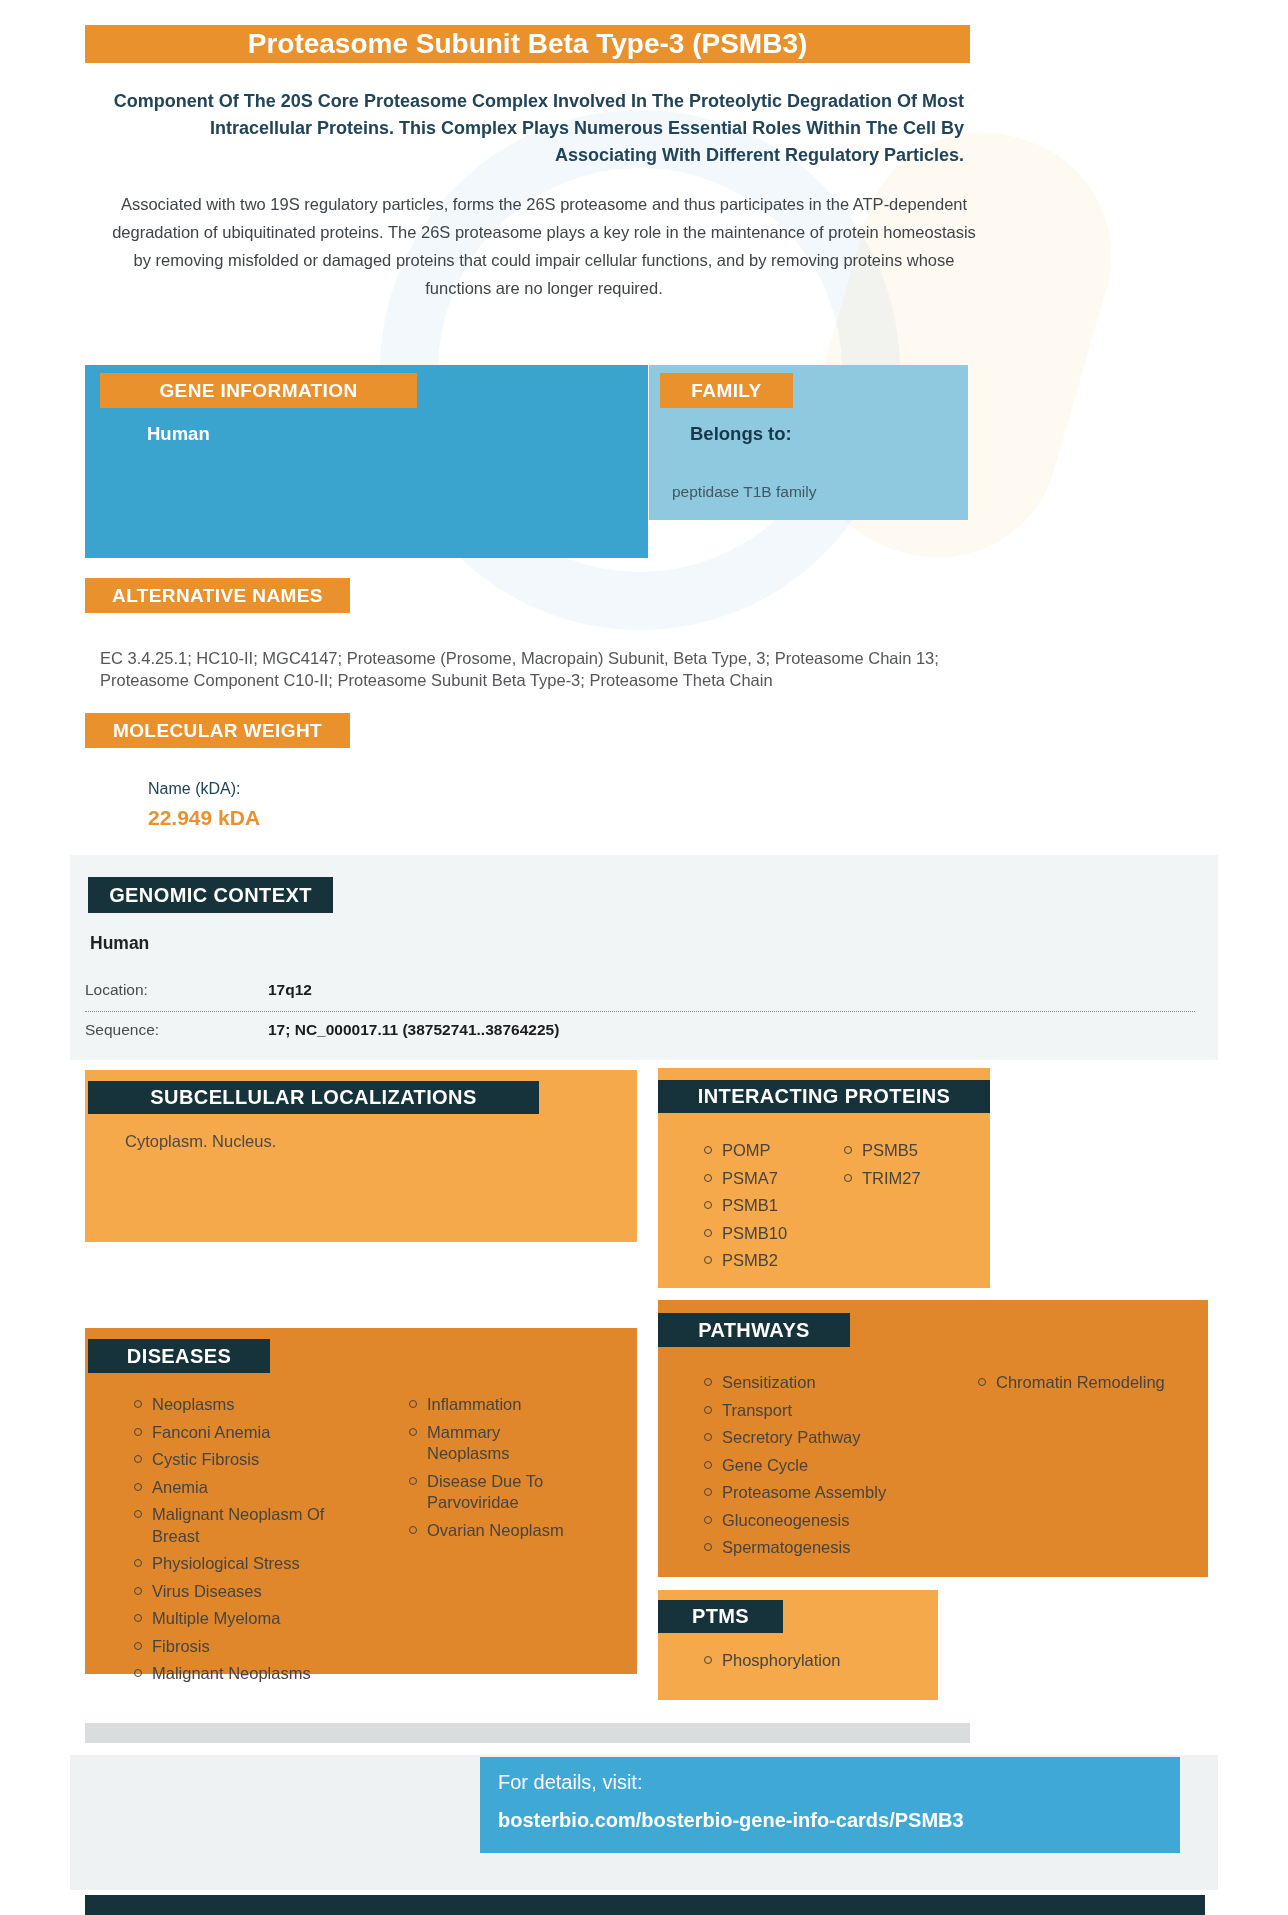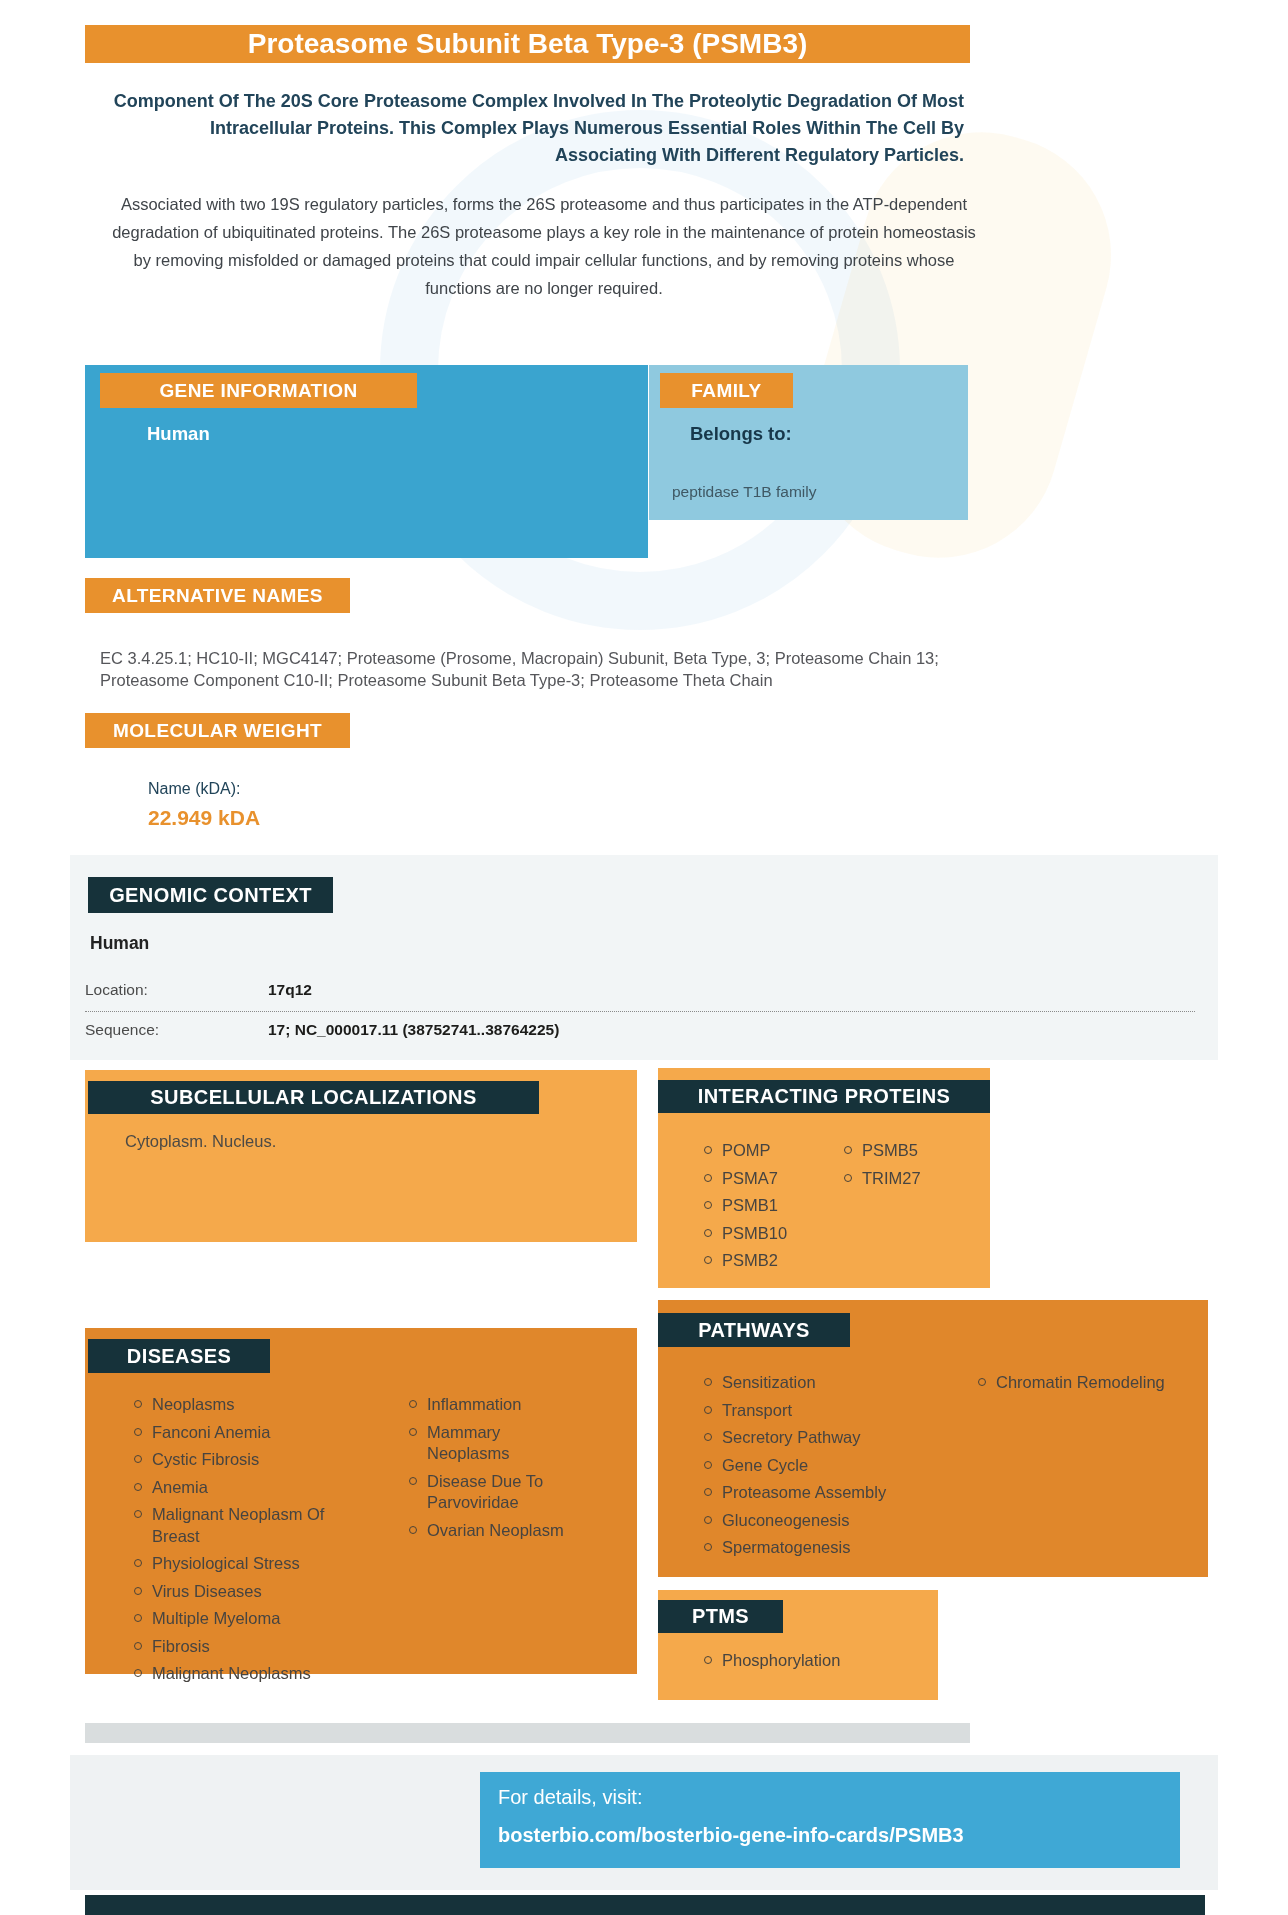--- a/index.html
+++ b/index.html
@@ -195,20 +195,20 @@
 
   <div class="abs amber-box ptms-box">
     <div class="chip-teal" style="left:0; top:10px; width:125px; height:33px; line-height:33px;">PTMS</div>
     <ul class="blist" style="left:45px; top:60px; width:240px;">
         <li>Phosphorylation</li>
       </ul>
   </div>
 
   <div class="abs gray-strip"></div>
   <div class="abs footer-box">
-    <div class="abs footer-blue" style="left:410px; top:17px;text-align:right;">
+    <div class="abs footer-blue" style="left:410px; top:2px;text-align:right;">
       <div class="visit">For details, visit:</div>
       <div class="url">bosterbio.com/bosterbio-gene-info-cards/PSMB3</div>
     </div>
   </div>
   <div class="abs bottom-bar"></div>
 
 </div>
 
 </body></html>

